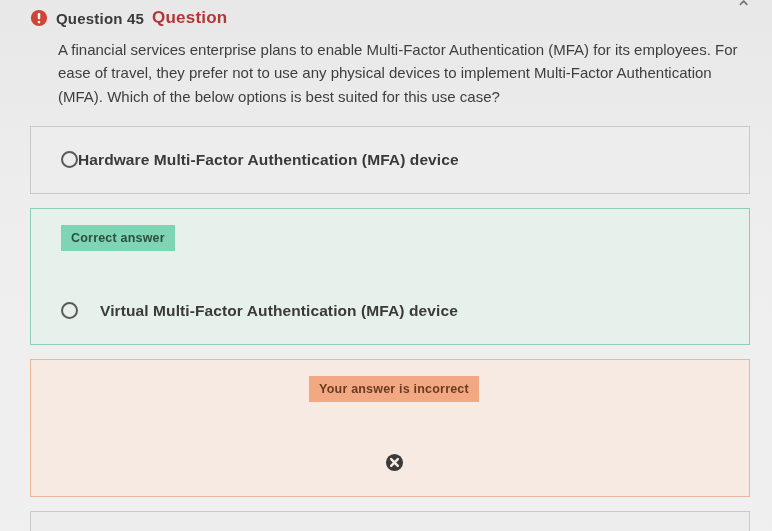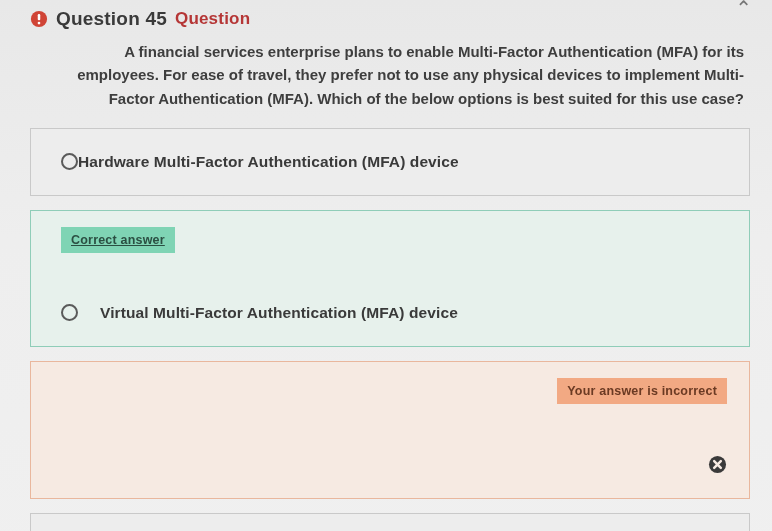--- a/index.html
+++ b/index.html
@@ -39,37 +39,36 @@
     align-items: center;
     gap: 8px;
   }
   .alert-icon {
     width: 18px;
     height: 18px;
     flex: 0 0 18px;
   }
   .q-title {
     font-weight: 700;
-    font-size: 19px;
+    font-size: 15px;
     color: #3a3a3a;
     letter-spacing: 0.2px;
   }
   .q-status {
     font-weight: 700;
     font-size: 17px;
     color: #b53636;
     letter-spacing: 0.2px;
   }
   .q-body {
     margin: 10px 6px 18px 28px;
     font-size: 15px;
     line-height: 1.55;
     color: #3e3e3e;
-    font-weight: 700;
-    text-align: right;
+    font-weight: 400;
   }
   .opts {
     display: flex;
     flex-direction: column;
     gap: 14px;
   }
   .opt {
     border: 1.5px solid #c9c9c9;
     background: #ededed;
     padding: 24px 22px 24px 30px;
@@ -81,40 +80,39 @@
     background: #e7f1ec;
     flex-direction: column;
     align-items: flex-start;
     gap: 16px;
     padding-top: 16px;
   }
   .opt.incorrect {
     border-color: #e9b79d;
     background: #f6eae2;
     flex-direction: column;
-    align-items: flex-end;
+    align-items: center;
     gap: 16px;
     padding-top: 16px;
   }
   .row {
     display: flex;
     align-items: center;
     gap: 22px;
     margin-top: 35px;
   }
   .tag {
     font-size: 12.5px;
     font-weight: 700;
     padding: 6px 10px;
     letter-spacing: 0.2px;
   }
   .tag-correct {
     background: #7fd4b4;
     color: #2b4f42;
-    text-decoration: underline;
   }
   .tag-incorrect {
     background: #f2a983;
     color: #6b3a23;
   }
   .radio {
     width: 17px;
     height: 17px;
     border: 2.5px solid #5a5a5a;
     border-radius: 50%;

